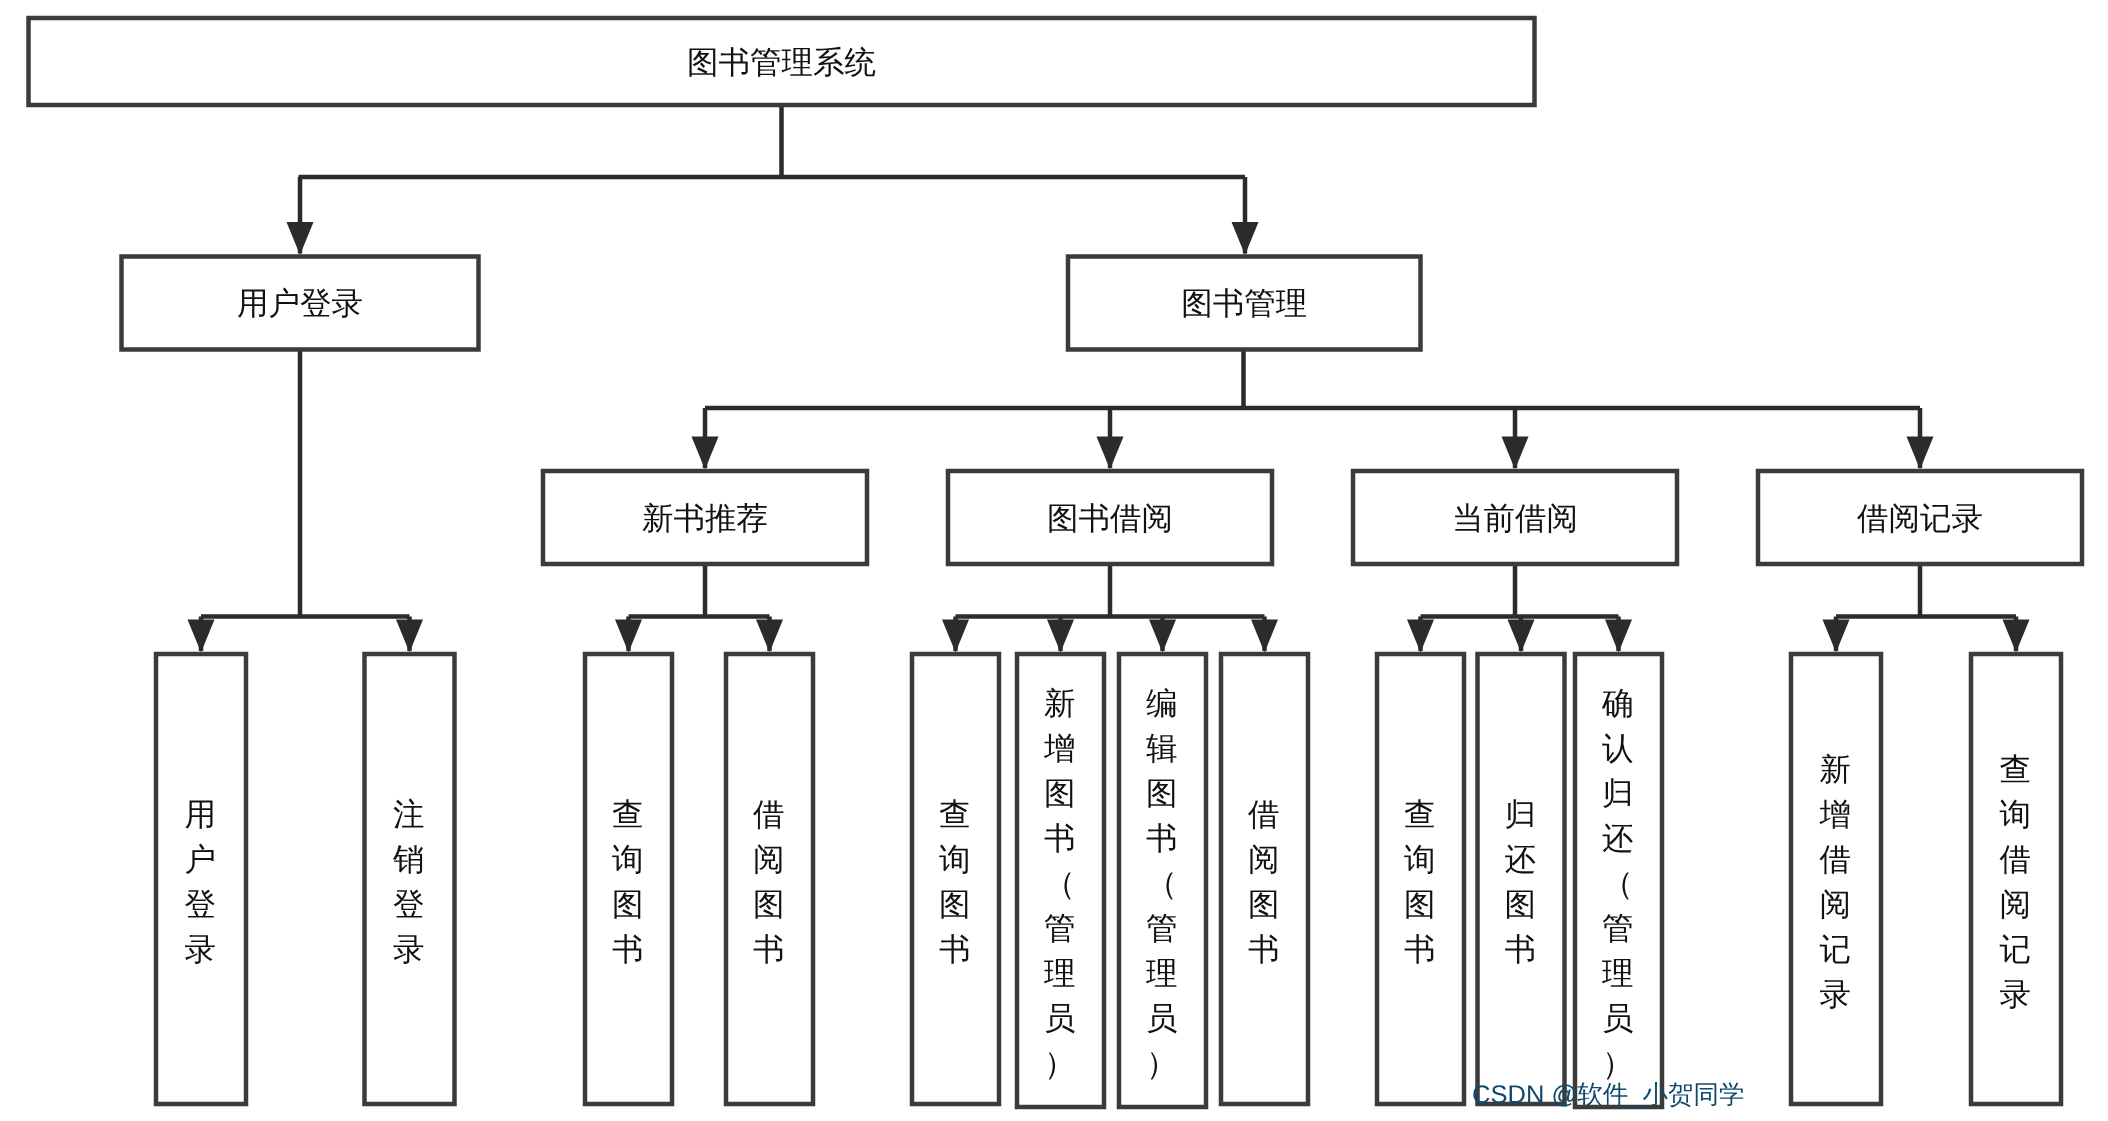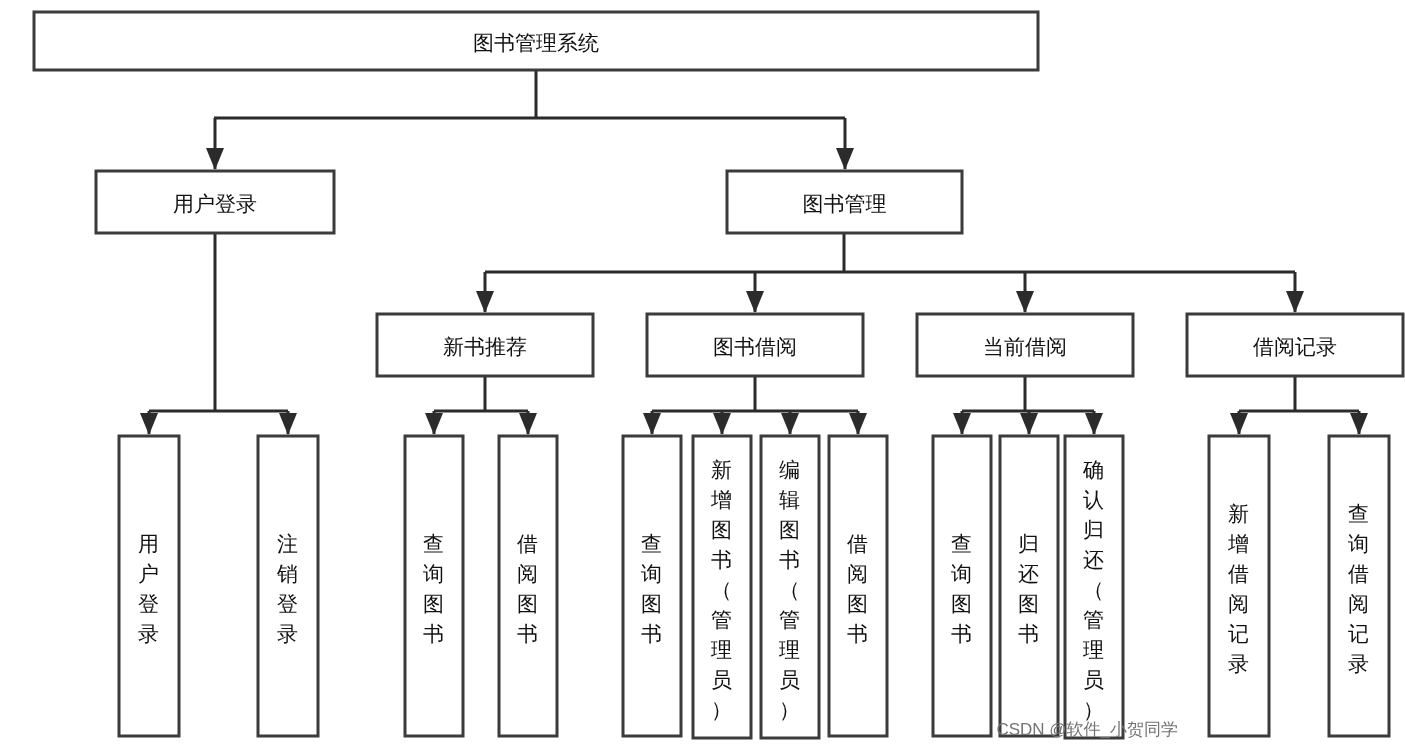--- a/index.html
+++ b/index.html
@@ -12,21 +12,20 @@
     width: 1405px;
     height: 747px;
     font-family: "Liberation Sans", "DejaVu Sans", sans-serif;
     overflow: hidden;
     position: relative;
   }
   #diagram-root {
     position: relative;
     width: 1177px;
     height: 747px;
-    padding-left: 15px;
   }
   svg.diagram {
     display: block;
     width: 1405px;
     height: 747px;
   }
   .node-box {
     fill: #ffffff;
     stroke: #3b3b3b;
     stroke-width: 3;
@@ -54,21 +53,21 @@
   .node-label.vertical {
     font-size: 21px;
     letter-spacing: 1px;
   }
   .watermark {
     position: absolute;
     right: 14px;
     bottom: 6px;
     font-family: "Liberation Sans", "DejaVu Sans", sans-serif;
     font-size: 17px;
-    color: #737373;
+    color: #0c4a6e;
     white-space: nowrap;
     pointer-events: none;
     user-select: none;
   }
 </style>
 </head>
 <body>
 
 <div id="diagram-root">
   <svg class="diagram" id="diagram-svg" viewBox="0 0 1405 747" xmlns="http://www.w3.org/2000/svg">

